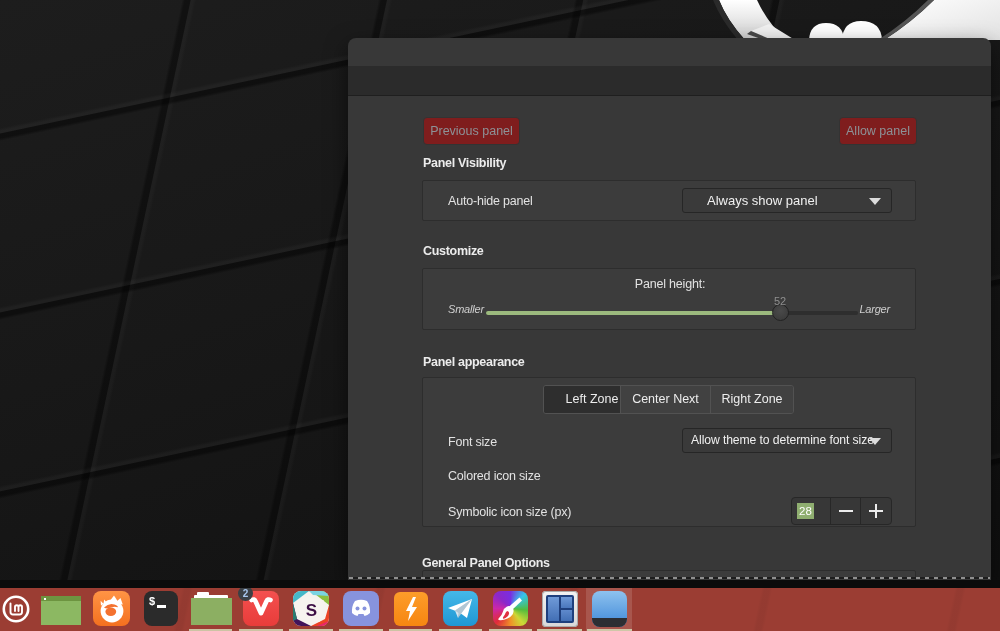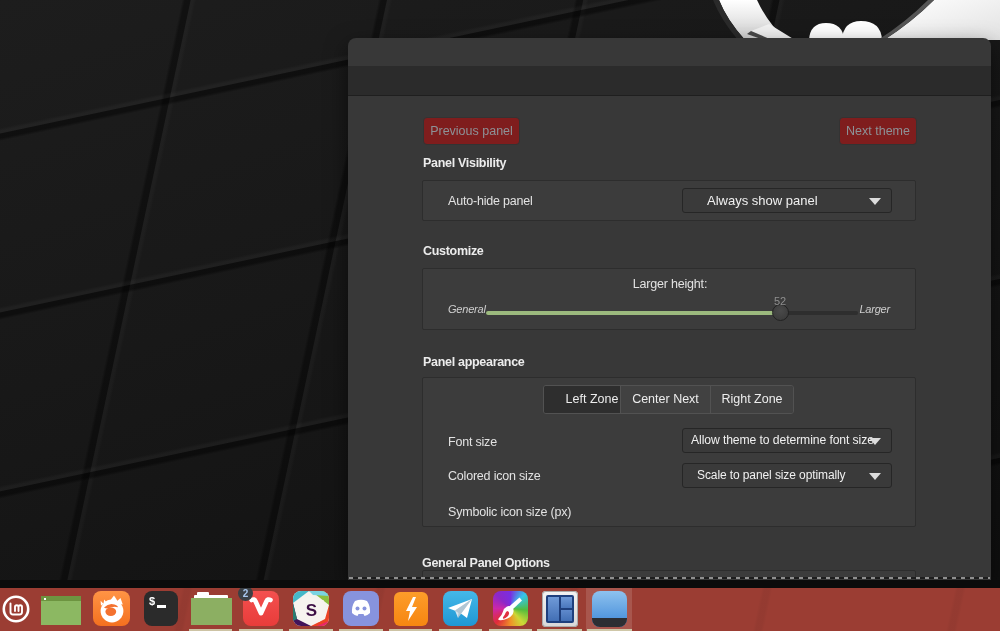--- a/index.html
+++ b/index.html
@@ -160,52 +160,58 @@
   <path d="M842,40 Q843,21 861,21 Q881,21 882,40 Z" fill="#ffffff"></path>
   <path d="M884,40 Q912,22 934,0 L1000,0 L1000,40 Z" fill="url(#lg2)"></path>
   <path d="M878,40 Q906,22 928,0 L934,0 Q912,22 884,40 Z" fill="#555555"></path>
 </svg>
 </div>
 
 <div id="dialog">
   <div id="subhead"></div>
   <div id="content">
     <div class="gbtn" style="left:75px; top:20px; width:97px;">Previous panel</div>
-    <div class="gbtn" style="left:491px; top:20px; width:78px;">Next theme</div>
+    <div class="gbtn" style="left:491px; top:20px; width:78px;">Allow panel</div>
 
     <div class="seclabel" style="left:75px; top:59px;">Panel Visibility</div>
     <div class="box" style="top:83px; height:41px;">
       <div class="rowlabel" style="left:25px; top:13px;">Auto-hide panel</div>
       <div class="dropdown" style="top:7px;padding-left:24px;">Always show panel<span class="arr"></span></div>
     </div>
 
     <div class="seclabel" style="left:75px; top:147px;">Customize</div>
     <div class="box" style="top:171px; height:62px;">
-      <div class="rowlabel" style="left:0; width:494px; text-align:center; top:8px;">Larger height:</div>
-      <div class="rowlabel" style="left:25px; top:34px; font-size:11px; font-style:italic; color:#cfcfcf;">General</div>
+      <div class="rowlabel" style="left:0; width:494px; text-align:center; top:8px;">Panel height:</div>
+      <div class="rowlabel" style="left:25px; top:34px; font-size:11px; font-style:italic; color:#cfcfcf;">Smaller</div>
       <div class="rowlabel" style="right:25px; top:34px; font-size:11px; font-style:italic; color:#cfcfcf;">Larger</div>
       <div id="track">
           <div id="trackfill"></div>
           <div id="knob"></div>
         </div>
       <div id="slval">52</div>
     </div>
 
     <div class="seclabel" style="left:75px; top:258px;">Panel appearance</div>
     <div class="box" style="top:280px; height:150px;">
       <div id="zones">
         <div class="z active" style="width:77px;padding-left:20px;">Left Zone</div>
           <div class="z" style="width:90px;">Center Next</div>
           <div class="z" style="width:82px;">Right Zone</div>
       </div>
       <div class="rowlabel" style="left:25px; top:57px;">Font size</div>
       <div class="dropdown" style="top:50px; font-size:12.2px; padding-left:8px; letter-spacing:-0.1px;">Allow theme to determine font size<span class="arr"></span></div>
       <div class="rowlabel" style="left:25px; top:91px;">Colored icon size</div>
-      <div class="dropdown" style="top:85px; font-size:12px; letter-spacing:-0.1px;">Scale to panel size optimally<span class="arr"></span></div>
       <div class="rowlabel" style="left:25px; top:127px;">Symbolic icon size (px)</div>
+      <div id="spin">
+        <div class="entry">
+            <div class="sel">28</div>
+          </div>
+        <div class="sbtn minus"></div>
+        <div class="sbtn plus"></div>
+      </div>
     </div>
 
     <div class="seclabel" style="left:74px; top:452px;margin-top:7px;">General Panel Options</div>
     <div class="box" style="top:473px; height:30px;"></div>
   </div>
   <div id="undershoot"></div>
 </div>
 
 <div id="blackstrip"></div>
 

